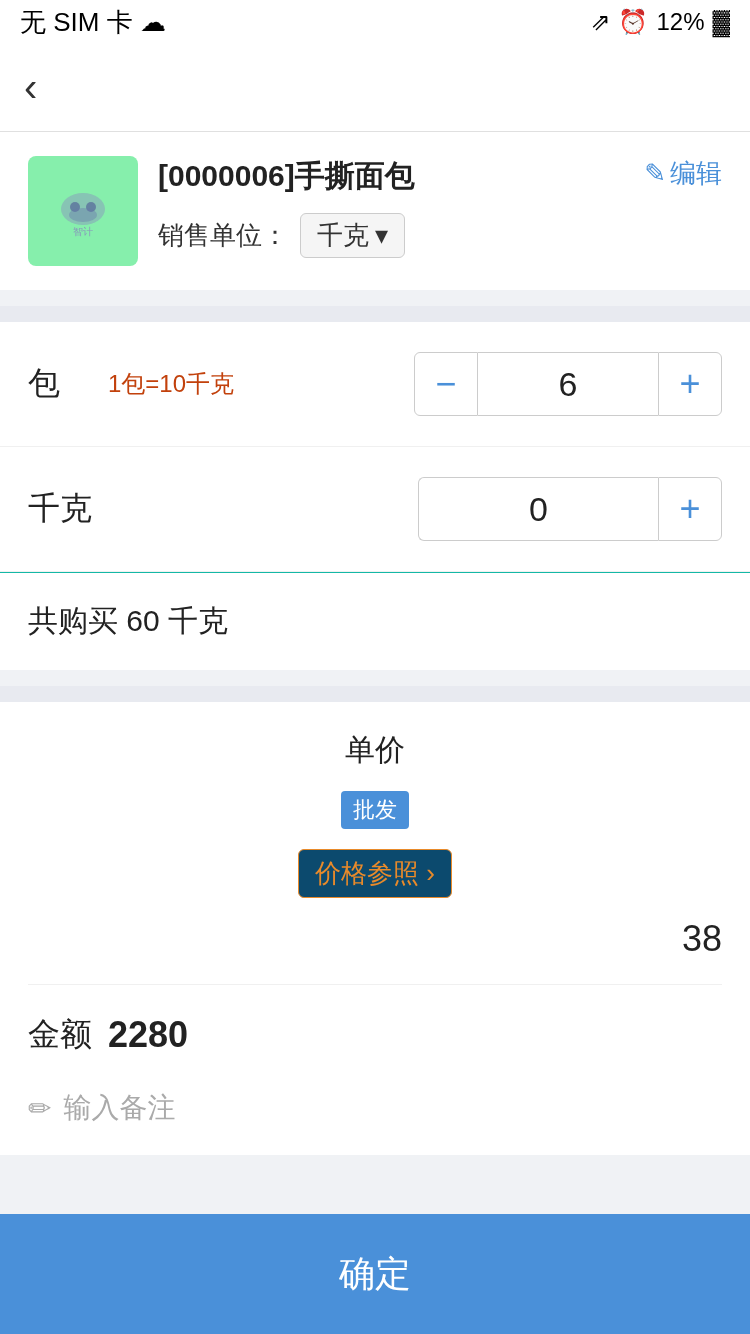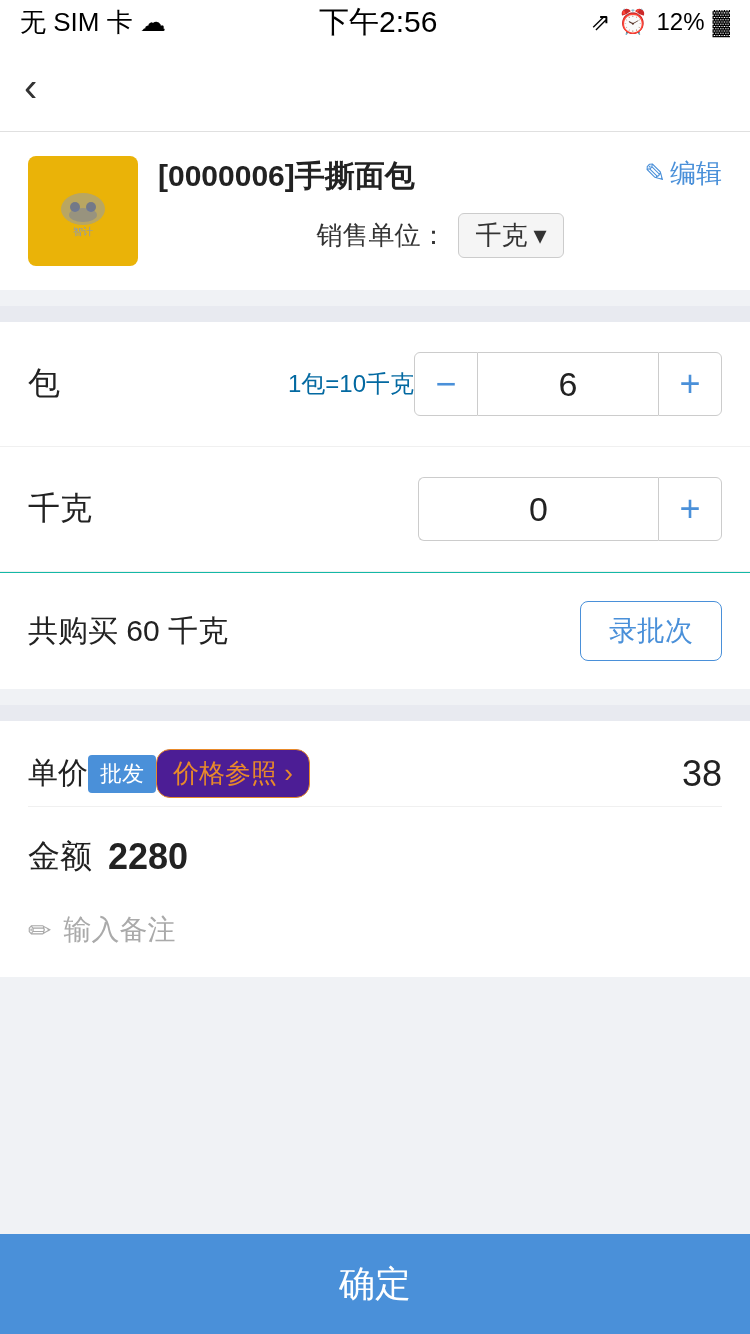--- a/index.html
+++ b/index.html
@@ -56,21 +56,21 @@
       background: #fff;
       padding: 24px 28px;
       display: flex;
       align-items: flex-start;
       gap: 20px;
       margin-bottom: 16px;
     }
     .product-image {
       width: 110px;
       height: 110px;
-      background: #eab308;
+      background: #86efac;
       border-radius: 8px;
       display: flex;
       align-items: center;
       justify-content: center;
       flex-shrink: 0;
     }
     .product-image svg { width: 60px; height: 60px; }
     .product-info { flex: 1; }
     .product-name {
       font-size: 30px;
@@ -82,21 +82,20 @@
       font-size: 24px;
       color: #666;
       margin-bottom: 12px;
     }
     .product-unit-row {
       display: flex;
       align-items: center;
       gap: 12px;
       font-size: 26px;
       color: #333;
-      justify-content: center;
     }
     .unit-selector {
       border: 1px solid #ccc;
       border-radius: 6px;
       padding: 4px 16px;
       font-size: 26px;
       color: #333;
       background: #f5f5f5;
       display: flex;
       align-items: center;
@@ -125,24 +124,22 @@
       padding: 30px 28px;
       border-bottom: 1px solid #f0f0f0;
     }
     .qty-label {
       font-size: 32px;
       color: #222;
       min-width: 80px;
     }
     .qty-hint {
       font-size: 24px;
-      color: #0369a1;
-      margin-left: 12px;
+      color: #c2410c;
       flex: 1;
-      text-align: right;
     }
     .qty-controls {
       display: flex;
       align-items: center;
       gap: 0;
     }
     .qty-btn {
       width: 64px;
       height: 64px;
       border: 1px solid #ccc;
@@ -210,42 +207,43 @@
 
     
     .price-section {
       background: #fff;
       padding: 28px 28px 0 28px;
       margin-bottom: 0;
     }
     .price-row {
       display: flex;
       align-items: center;
-      gap: 0;
-      padding-bottom: 8px;
+      gap: 20px;
+      padding-bottom: 24px;
       border-bottom: 1px solid #f0f0f0;
+      flex-direction: column;
     }
     .price-label {
       font-size: 30px;
       color: #222;
     }
     .price-tag {
       background: #4a90d9;
       color: #fff;
       font-size: 22px;
       padding: 4px 12px;
       border-radius: 4px;
     }
     .price-ref-btn {
       border: 1px solid #e88a2a;
-      border-radius: 14px;
+      border-radius: 6px;
       padding: 6px 16px;
       font-size: 26px;
       color: #e88a2a;
-      background: #4c1d95;
+      background: #0c4a6e;
       display: flex;
       align-items: center;
       gap: 4px;
       cursor: pointer;
     }
     .price-value {
       margin-left: auto;
       font-size: 36px;
       color: #222;
       font-weight: 500;
@@ -283,21 +281,21 @@
     }
 
     
     .content-area {
       flex: 1;
       background: #f0f2f5;
     }
 
     
     .confirm-bar {
-      height: 100px;
+      height: 120px;
       background: #4a90d9;
       display: flex;
       align-items: center;
       justify-content: center;
       cursor: pointer;
     }
     .confirm-text {
       font-size: 36px;
       color: #fff;
       font-weight: 500;
@@ -309,21 +307,20 @@
       background: #e8eaf0;
     }
   </style>
 </head>
 <body>
 
 <div class="status-bar">
   <div class="status-left">
     <span>无 SIM 卡 ☁</span>
   </div>
-  <div class="status-center">下午2:56</div>
   <div class="status-right">
     <span>⇗</span>
     <span>⏰</span>
     <span>12%</span>
     <span>▓</span>
   </div>
 </div>
 
 <div class="nav-bar">
   <div class="nav-back">‹</div>
@@ -374,21 +371,20 @@
     <span class="qty-hint"></span>
     <div class="qty-controls">
       <input class="qty-input-noless" type="text" value="0" style="">
       <button class="qty-btn qty-btn-right">+</button>
     </div>
   </div>
 </div>
 
 <div class="total-row">
   <span class="total-text">共购买 60 千克</span>
-  <button class="batch-btn">录批次</button>
 </div>
 
 <div class="section-divider"></div>
 
 <div class="price-section">
   <div class="price-row">
     <span class="price-label">单价</span>
     <span class="price-tag">批发</span>
     <button class="price-ref-btn">价格参照 ›</button>
     <span class="price-value">38</span>

